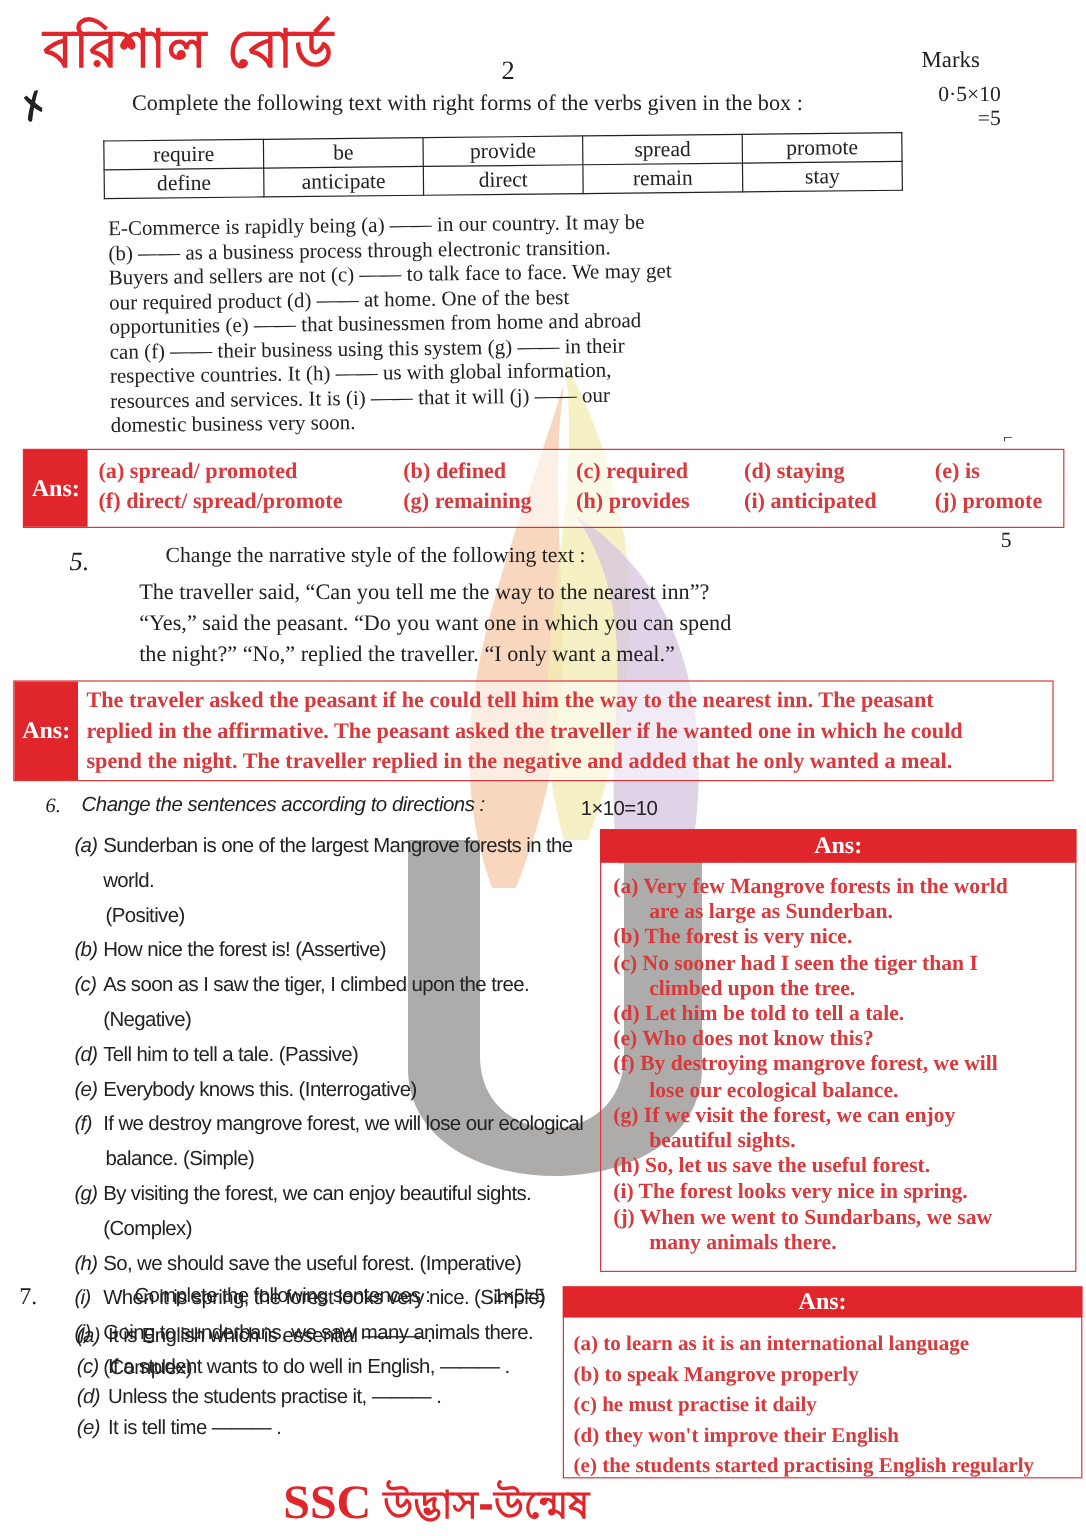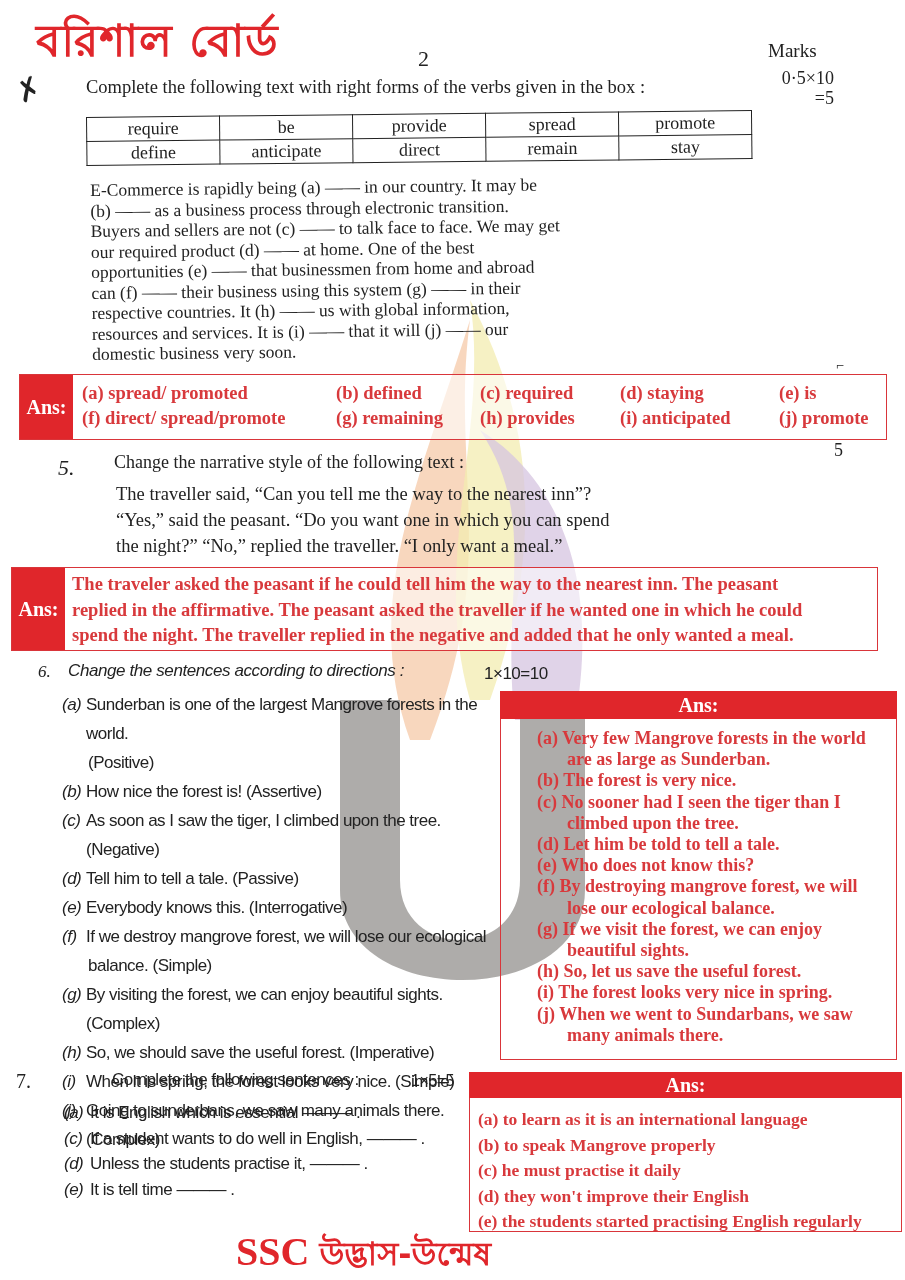--- a/index.html
+++ b/index.html
@@ -11,21 +11,21 @@
   
   .wm { position: absolute; pointer-events: none; z-index: 0; }
   .content { position: absolute; z-index: 2; }
 
   .board-title { left: 36px; top: 8px; font-family: "DejaVu Sans", sans-serif; font-size: 44px; font-weight: bold; color: #e0262b; letter-spacing: 1px; }
   .page-num { left: 418px; top: 46px; font-size: 22px; color: #222; }
   .marks-head { left: 768px; top: 40px; font-size: 19px; color: #222; }
   .marks-val { left: 762px; top: 68px; font-size: 18px; color: #222; text-align: right; width: 72px; line-height: 20px; }
 
   .qnum { font-size: 22px; font-style: italic; color: #222; }
-  .q-instr { font-size: 18.5px; line-height: 22px; color: #222; }
+  .q-instr { font-size: 18.5px; line-height: 22px; color: #222; margin-left: 24px; }
 
   table.verbs { position: absolute; left: 86px; top: 117px; border-collapse: collapse; transform: rotate(-0.6deg); transform-origin: left top; }
   table.verbs td { border: 1.5px solid #222; width: 133px; height: 24px; text-align: center; font-size: 18px; color: #222; padding: 0 4px; }
 
   .passage { left: 90px; top: 180px; width: 665px; font-size: 17.5px; line-height: 20.5px; text-align: justify; color: #222; transform: rotate(-0.7deg); transform-origin: left top; }
 
   .ans-box1 { left: 19px; top: 374px; width: 868px; height: 66px; border: 1.5px solid #d9353a; background: rgba(255,255,255,0.6); }
   .ans-tag { position: absolute; left: 0; top: 0; bottom: 0; background: #e0262b; color: #fff; font-weight: bold; display: flex; align-items: center; justify-content: center; font-size: 20px; font-family: "Liberation Serif", serif; }
   .ans1-grid { position: absolute; left: 62px; top: 7px; right: 4px; display: grid; grid-template-columns: 254px 144px 140px 159px 110px; row-gap: 3px; }
   .red-bold { color: #d8393c; font-weight: bold; font-size: 18.5px; line-height: 22px; font-family: "Liberation Serif", serif; }
@@ -44,21 +44,21 @@
   .q6-instr { left: 68px; top: 661px; font-size: 17px; font-style: italic; font-family: "Liberation Sans", sans-serif; letter-spacing: -0.4px; }
   .q6-marks { left: 484px; top: 664px; font-size: 17px; font-family: "Liberation Sans", sans-serif; letter-spacing: -0.5px; }
   .q6-list { left: 62px; top: 690px; width: 430px; font-family: "Liberation Sans", sans-serif; font-size: 17px; line-height: 29px; letter-spacing: -0.5px; color: #222; }
   .q6-list .item { display: flex; }
   .q6-list .lbl { width: 24px; font-style: italic; flex: none; }
   .q6-list .cont { padding-left: 26px; }
 
   .ans-box3 { left: 500px; top: 691px; width: 397px; height: 369px; border: 1.5px solid #d9353a; }
   .ans-head { position: absolute; left: -1px; right: -1px; top: -1px; height: 28px; background: #e0262b; color: #fff; font-weight: bold; font-size: 20px; text-align: center; line-height: 28px; }
   .ans3-list { position: absolute; left: 10px; top: 36px; right: 4px; }
-  .ans3-list div { font-size: 18px; line-height: 21.2px; margin-left: 26px; }
+  .ans3-list div { font-size: 18px; line-height: 21.2px; }
   .ans3-list .indent { padding-left: 30px; }
 
   .q7-num { left: 16px; top: 1070px; font-size: 20px; }
   .q7-instr { left: 64px; top: 1070px; font-family: Liberation Sans, sans-serif; font-size: 17px; letter-spacing: -0.5px; margin-left: 48px; }
   .q7-marks { left: 411px; top: 1072px; font-family: "Liberation Sans", sans-serif; font-size: 16px; letter-spacing: -0.5px; }
   .q7-list { left: 64px; top: 1100px; font-family: "Liberation Sans", sans-serif; font-size: 17px; line-height: 25.5px; letter-spacing: -0.5px; color: #222; }
   .q7-list .lbl { display: inline-block; width: 26px; font-style: italic; }
 
   .ans-box4 { left: 469px; top: 1072px; width: 433px; height: 160px; border: 1.5px solid #d9353a; }
   .ans4-list { position: absolute; left: 8px; top: 34px; right: 4px; }

